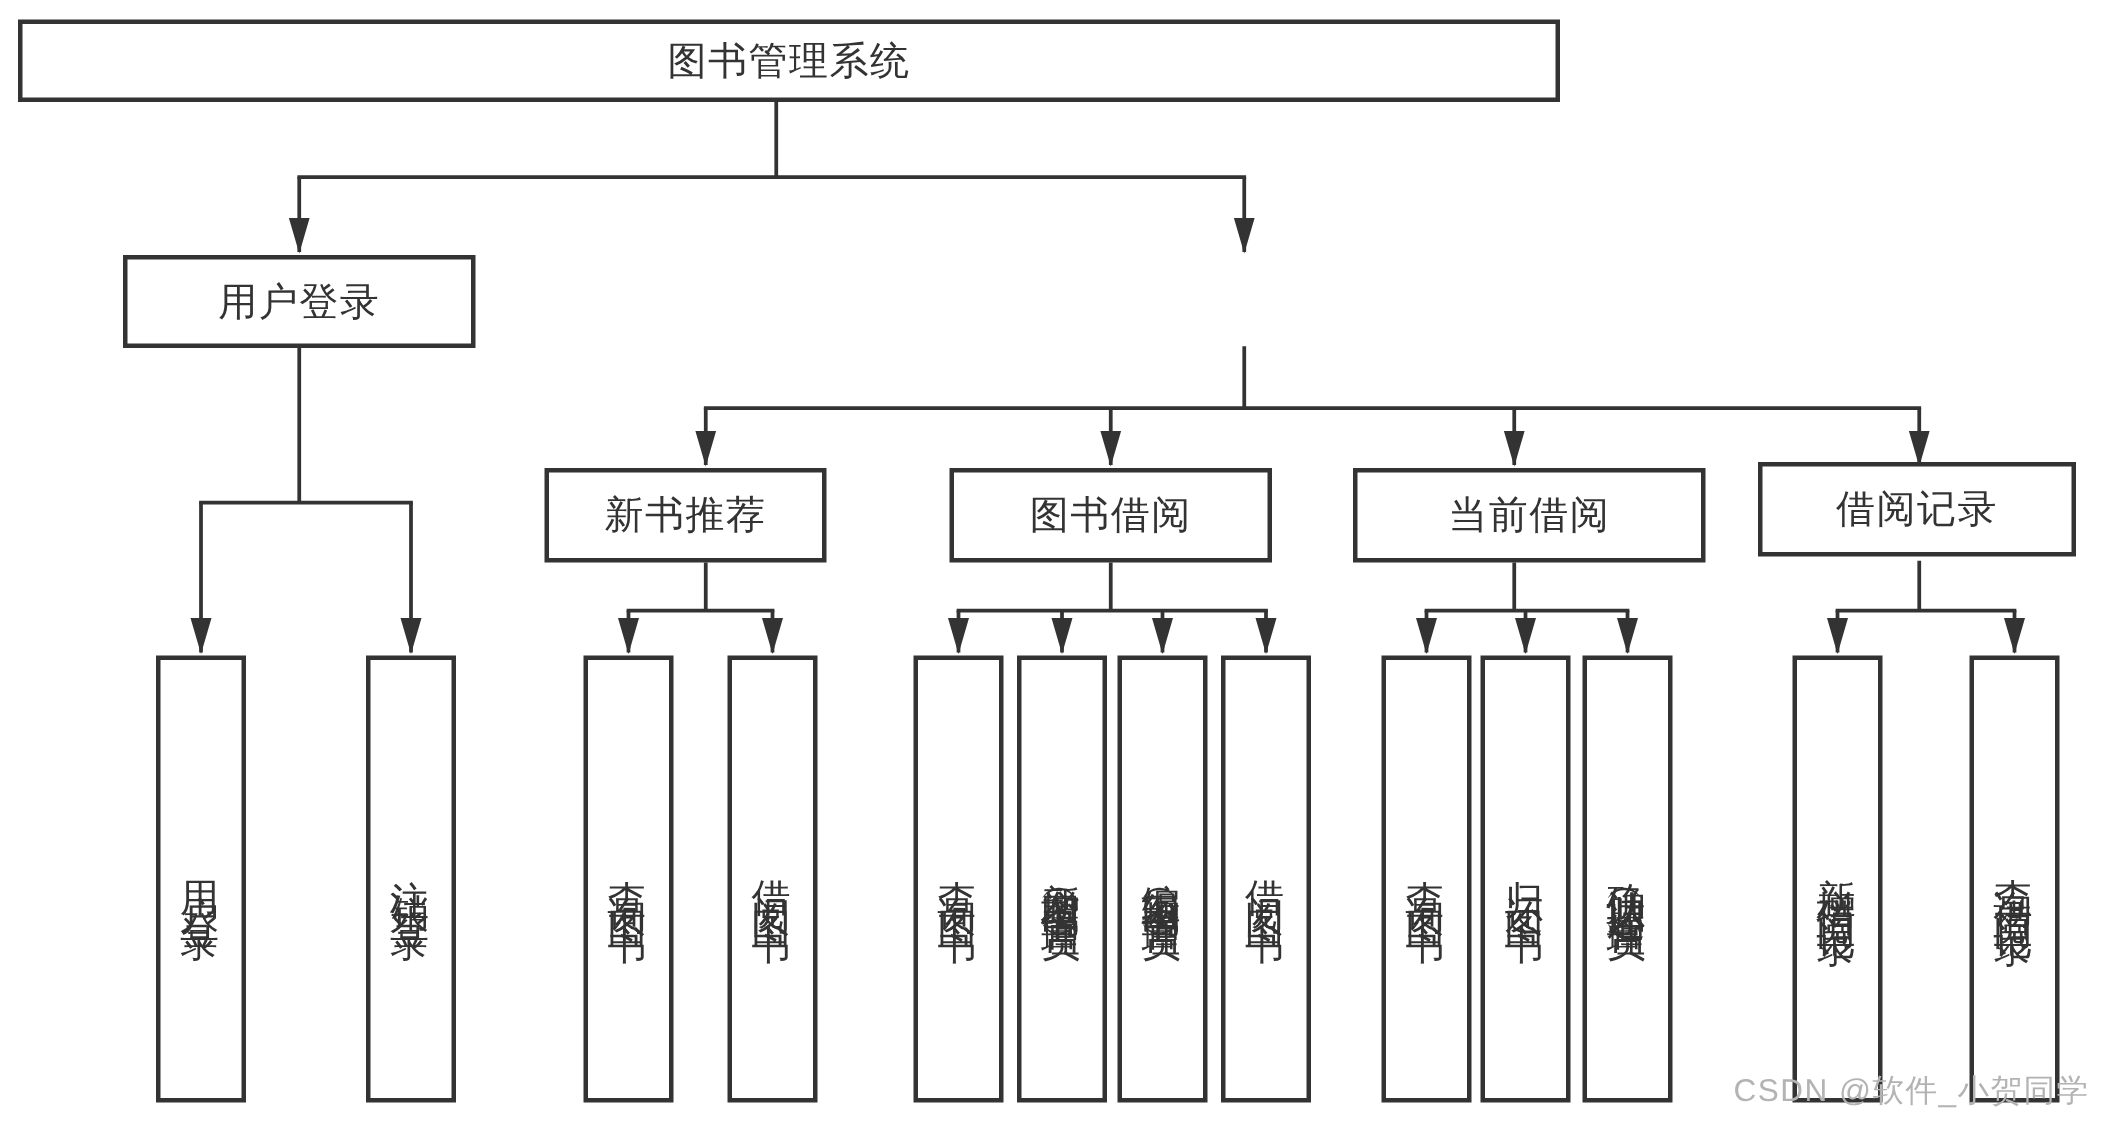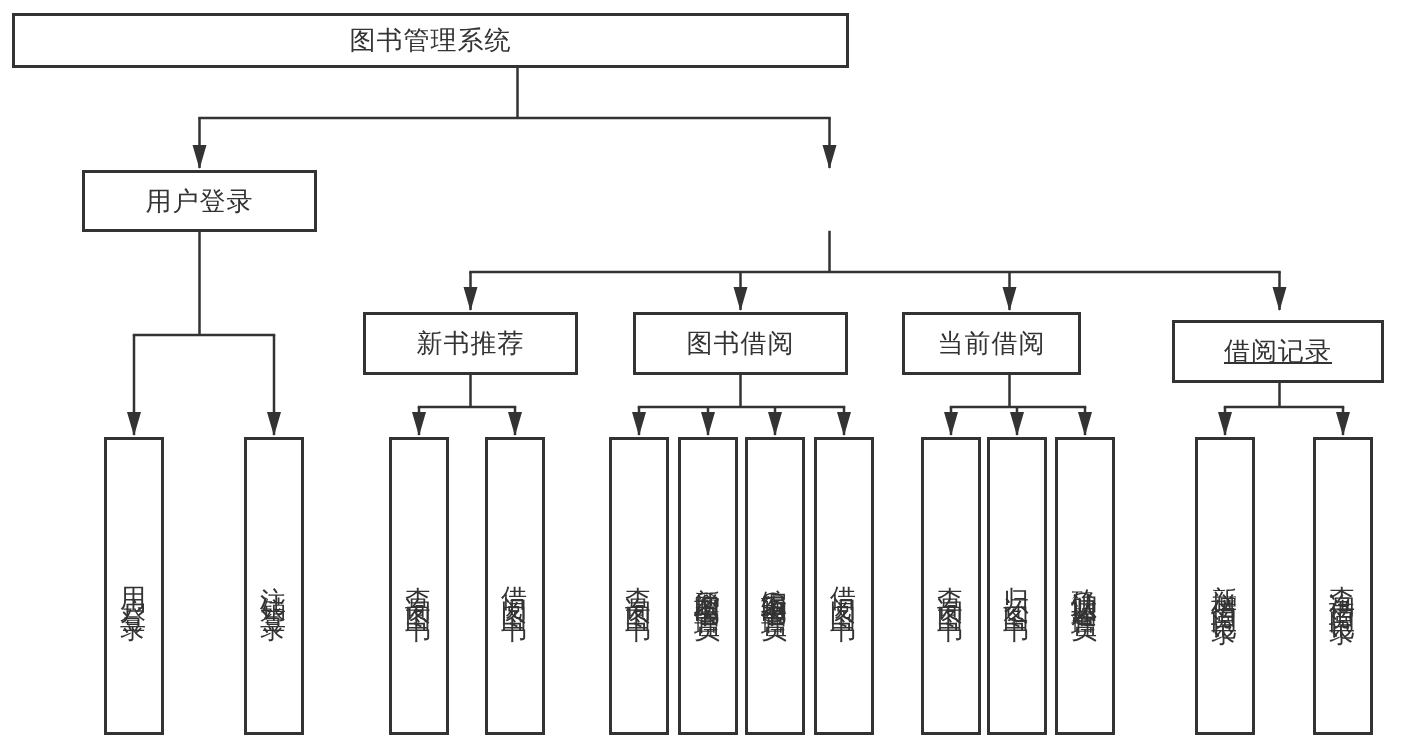--- a/index.html
+++ b/index.html
@@ -15,27 +15,27 @@
     display:flex; align-items:center; justify-content:center;
     font-size:26px; letter-spacing:1px; white-space:nowrap; text-align:center;
   }
   .leaf {
     writing-mode:vertical-rl; text-orientation:mixed;
     letter-spacing:10px; white-space:normal;
   }
   .leaf.long { letter-spacing:4px; }
   .leaf.mid  { letter-spacing:7px; }
   
-  .root { left:12px;  top:13px;  width:837px; height:55px; }
+  .root { left:12px;  top:13px;  width:1028px; height:55px; }
   .n2a  { left:82px;  top:170px; width:235px; height:62px; }
   .n2b  { left:712px; top:170px; width:235px; height:62px; }
-  .n3a  { left:363px;  top:312px; width:215px; height:63px; }
+  .n3a  { left:363px;  top:312px; width:188px; height:63px; }
   .n3b  { left:633px;  top:312px; width:215px; height:63px;text-align:right; }
-  .n3c  { left:902px;  top:312px; width:179px; height:63px; }
-  .n3d  { left:1172px; top:320px; width:212px; height:63px;text-decoration:underline; }
+  .n3c  { left:902px;  top:312px; width:235px; height:63px; }
+  .n3d  { left:1172px; top:308px; width:212px; height:63px; }
   .leaf { top:437px; width:60px; height:298px; }
   .lf1  { left:104px; }  .lf2  { left:244px; }
   .lf3  { left:389px; }  .lf4  { left:485px; }
   .lf5  { left:609px; }  .lf6  { left:678px; }
   .lf7  { left:745px; }  .lf8  { left:814px; }
   .lf9  { left:921px; }  .lf10 { left:987px; } .lf11 { left:1055px; }
   .lf12 { left:1195px; } .lf13 { left:1313px; }
   .watermark {
     position:absolute; right:12px; bottom:6px;
     font-size:21px; color:#b3b3b3; letter-spacing:1px;
@@ -106,13 +106,14 @@
   <div class="box leaf long lf7">编辑图书（管理员）</div>
   <div class="box leaf lf8">借阅图书</div>
 
   <div class="box leaf lf9">查询图书</div>
   <div class="box leaf lf10">归还图书</div>
   <div class="box leaf long lf11">确认归还（管理员）</div>
 
   <div class="box leaf mid lf12">新增借阅记录</div>
   <div class="box leaf mid lf13">查询借阅记录</div>
 
+  <div class="watermark">CSDN @软件_小贺同学</div>
 </div>
 
 </body></html>

